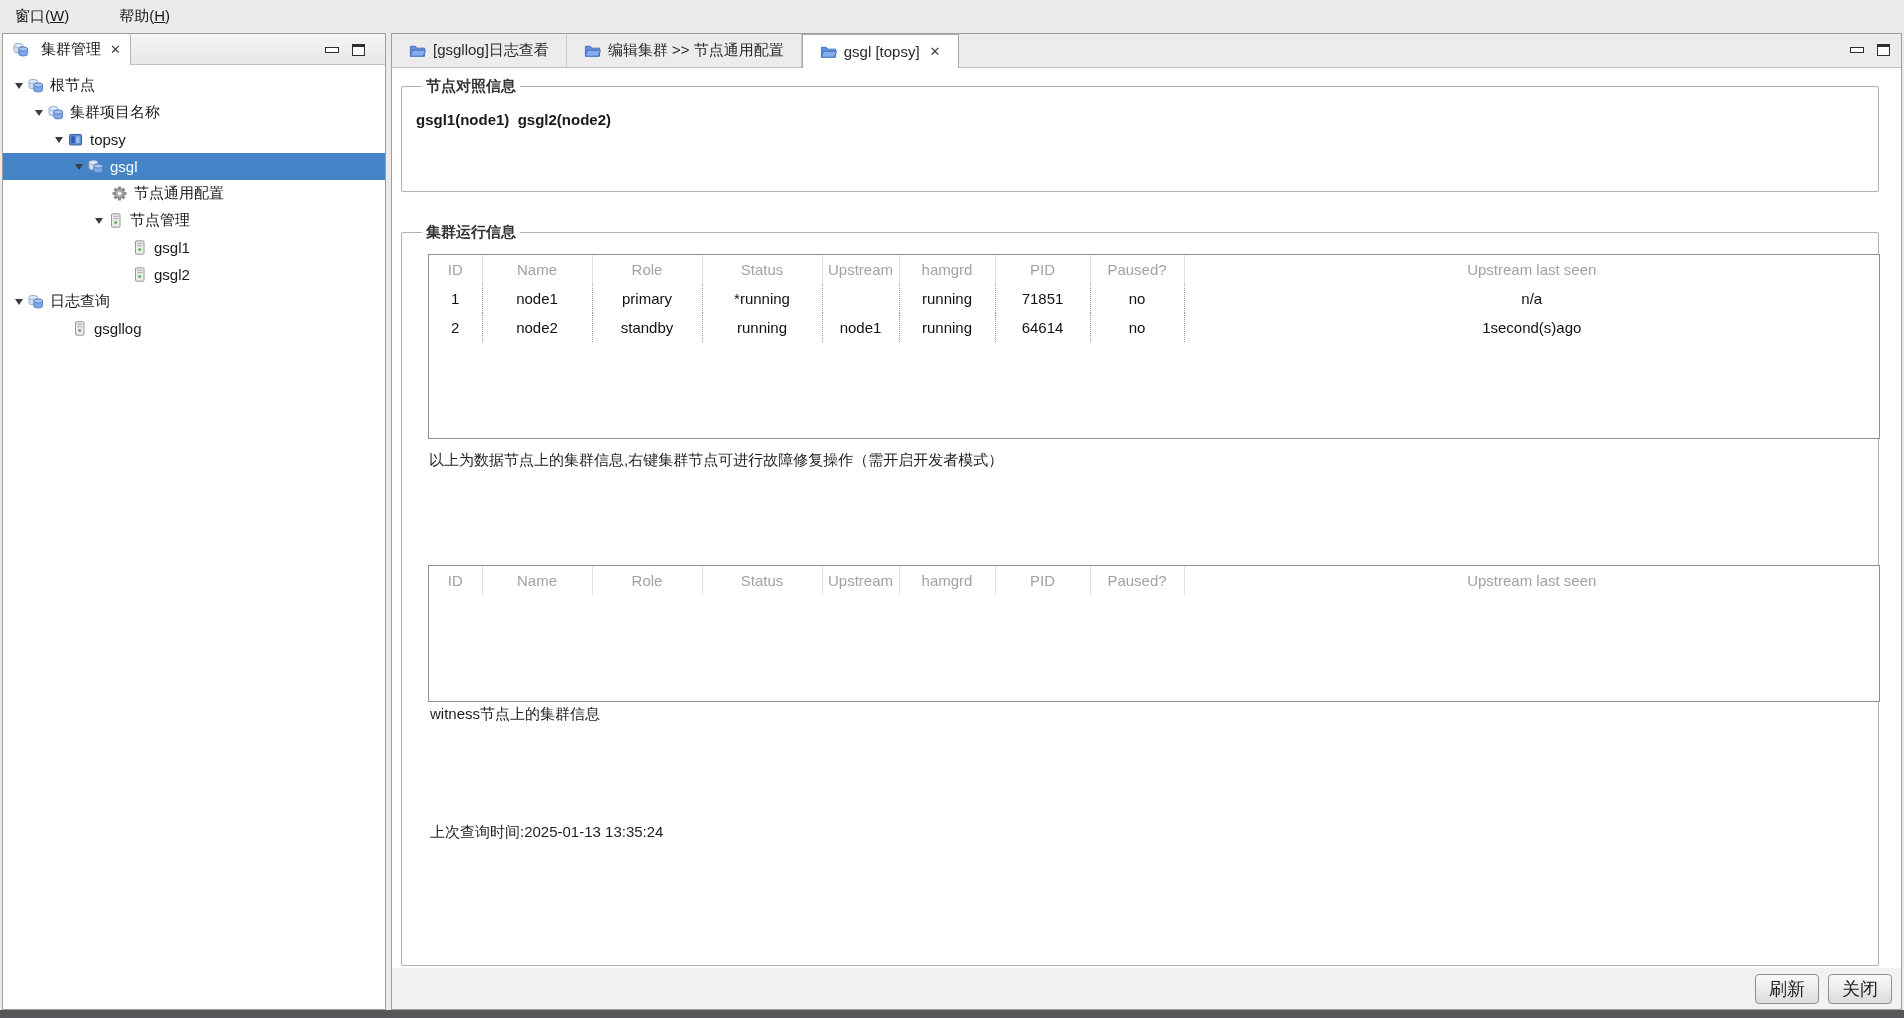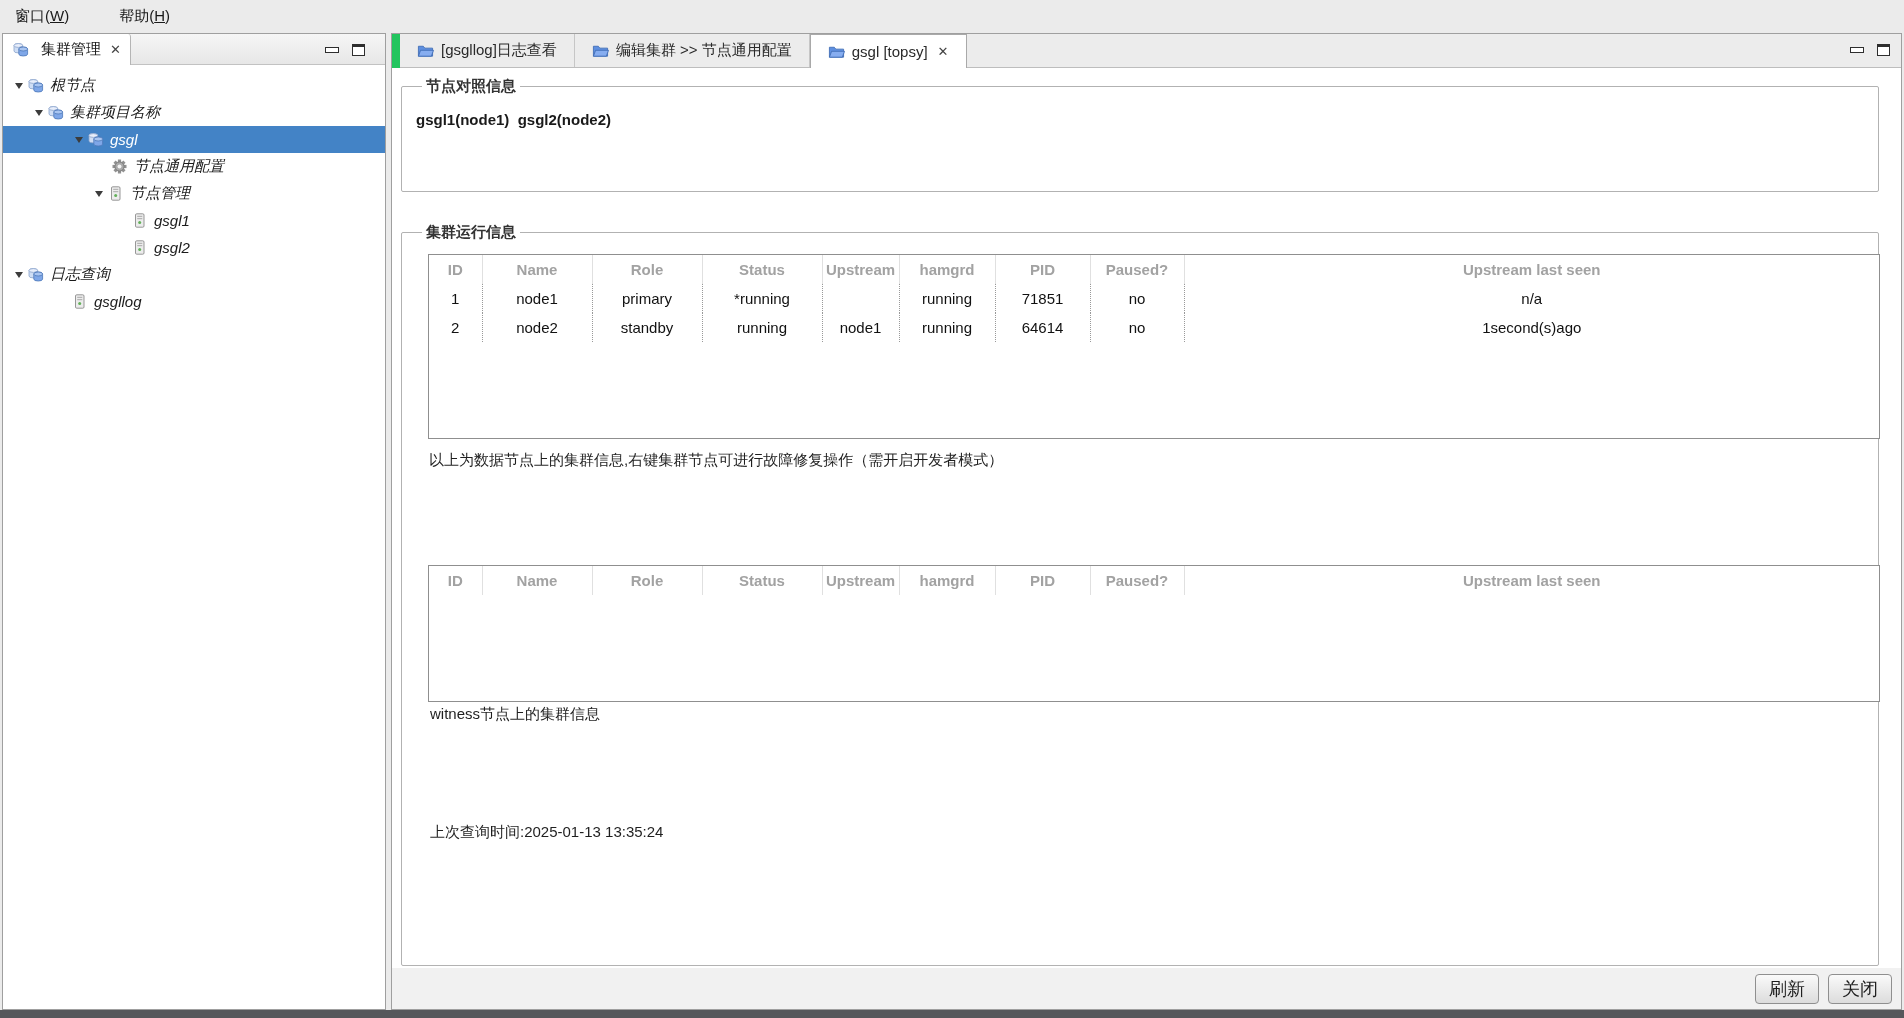--- a/index.html
+++ b/index.html
@@ -11,36 +11,36 @@
   }
   
   .menubar { position:absolute; top:0; left:0; right:0; height:32px;
     display:flex; align-items:center; padding-left:10px; gap:40px; background:#ebebeb; }
   .menu-item { padding:3px 5px; cursor:default; }
   .menu-item u { text-decoration:underline; }
   
   #left-panel  { position:absolute; left:2px;  top:33px; width:384px;  height:977px;
     background:#fff; border:1px solid #9f9f9f; }
   #right-panel { position:absolute; left:391px; top:33px; width:1511px; height:977px;
-    background:#22c55e; border:1px solid #9f9f9f;padding-left:8px; }
+    background:#22c55e; border:1px solid #9f9f9f; }
   .bottom-strip { position:absolute; left:0; top:1010px; width:1904px; height:8px; background:#56575b; }
   
   .view-header { position:relative; height:31px; background:linear-gradient(#f6f6f6,#e7e7e7);
     border-bottom:1px solid #c2c2c2; }
   .view-tab { position:absolute; left:0; top:0; height:31px; min-width:120px; background:#fff;
     border-right:1px solid #b5b5b5; border-top-right-radius:3px;
     display:flex; align-items:center; gap:6px; padding:0 9px; }
   .tab-close { font-size:13px; color:#444; margin-left:3px; line-height:1; }
   .winctrls { position:absolute; top:0; height:31px; display:flex; align-items:center; gap:13px; }
   #left-panel  .winctrls { right:20px; }
   #right-panel .winctrls { right:11px; }
   .ic-min { display:inline-block; width:14px; height:6px; border:1px solid #2e2e2e; background:#fff; }
   .ic-max { display:inline-block; width:13px; height:12px; border:1px solid #2e2e2e; border-top-width:3px; background:#fff; }
   
-  .tree { position:absolute; top:31px; left:0; right:0; bottom:0; background:#fff; padding-top:7px; overflow:hidden;font-style:italic; }
+  .tree { position:absolute; top:31px; left:0; right:0; bottom:0; background:#fff; padding-top:7px; overflow:hidden; }
   .trow { height:27px; display:flex; align-items:center; white-space:nowrap; cursor:default; }
   .trow.selected { background:#4383c6; color:#fff; }
   .arrow { flex:0 0 16px; width:16px; display:flex; align-items:center; justify-content:center; }
   .arrow::before { content:""; width:0; height:0;
     border-left:4.5px solid transparent; border-right:4.5px solid transparent; border-top:6px solid #3c3c3c; }
   .arrow.empty::before { display:none; }
   .ticon { width:17px; height:17px; flex:0 0 17px; margin-right:6px; }
   
   .tabbar { position:relative; height:34px; background:#ececec; border-bottom:1px solid #bdbdbd;
     display:flex; align-items:stretch; }
@@ -58,21 +58,21 @@
   .groupbox { position:absolute; border:1px solid #b2b2b2; border-radius:2px; }
   .group-label { position:absolute; top:-10px; left:20px; background:#fff; padding:0 4px; color:#333;font-weight:bold; }
   #group-node-info    { left:9px; top:18px;  width:1478px; height:106px; }
   #group-cluster-info { left:9px; top:164px; width:1478px; height:734px; }
   .node-pair-text { position:absolute; left:14px; top:24px; white-space:pre; color:#1a1a1a;font-weight:bold; }
   
   .tbox { position:absolute; border:1px solid #8f8f8f; background:#fff; overflow:hidden; }
   #table1 { left:26px; top:21px;  width:1452px; height:185px; }
   #table2 { left:26px; top:332px; width:1452px; height:137px; }
   table { border-collapse:collapse; table-layout:fixed; width:1450px; }
-  th { height:29px; font-weight:bold; color:#a2a2a2; text-align:center;
+  th { height:29px; font-weight:normal; color:#a2a2a2; text-align:center;
     border-right:1px solid #e0e0e0; overflow:hidden; white-space:nowrap; padding:0 2px; }
   td { height:29px; text-align:center; color:#111; border-right:1px dotted #999;
     overflow:hidden; white-space:nowrap; padding:0 2px; }
   th:last-child, td:last-child { border-right:none; }
   .note { position:absolute; color:#1f1f1f; white-space:nowrap; }
   #note-data    { left:27px; top:218px; }
   #note-witness { left:28px; top:472px; }
   #last-query   { left:28px; top:590px; }
   .defs-holder { position:absolute; width:0; height:0; overflow:hidden; }
 </style>
@@ -139,20 +139,27 @@
           <use href="#i-db"></use>
         </svg>
       <span>根节点</span>
     </div>
     <div class="trow" style="padding-left:28px">
       <span class="arrow"></span>
       <svg class="ticon">
           <use href="#i-db"></use>
         </svg>
       <span>集群项目名称</span>
+    </div>
+    <div class="trow" style="padding-left:48px">
+      <span class="arrow"></span>
+      <svg class="ticon">
+          <use href="#i-cluster"></use>
+        </svg>
+      <span>topsy</span>
     </div>
     <div class="trow selected" style="padding-left:68px">
       <span class="arrow"></span>
       <svg class="ticon">
           <use href="#i-db"></use>
         </svg>
       <span>gsgl</span>
     </div>
     <div class="trow" style="padding-left:92px">
       <span class="arrow empty"></span>

